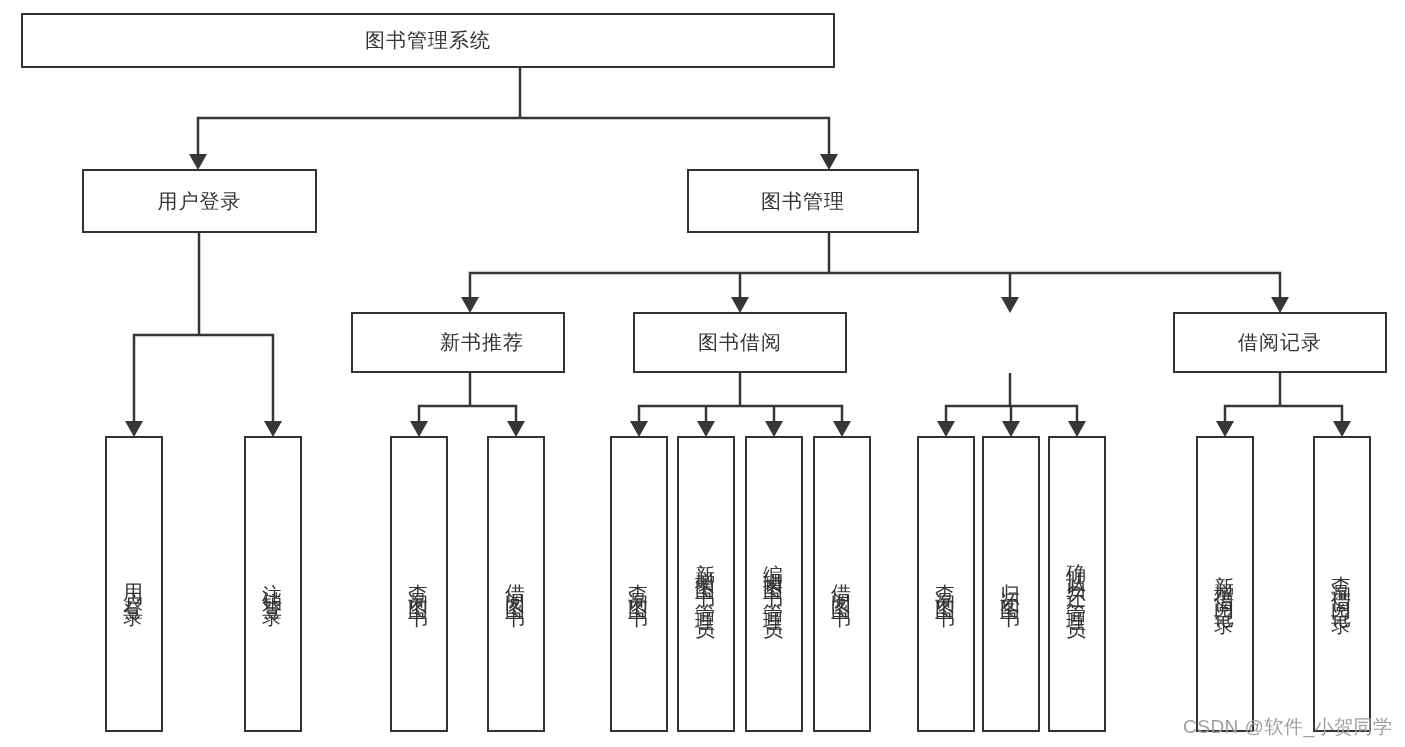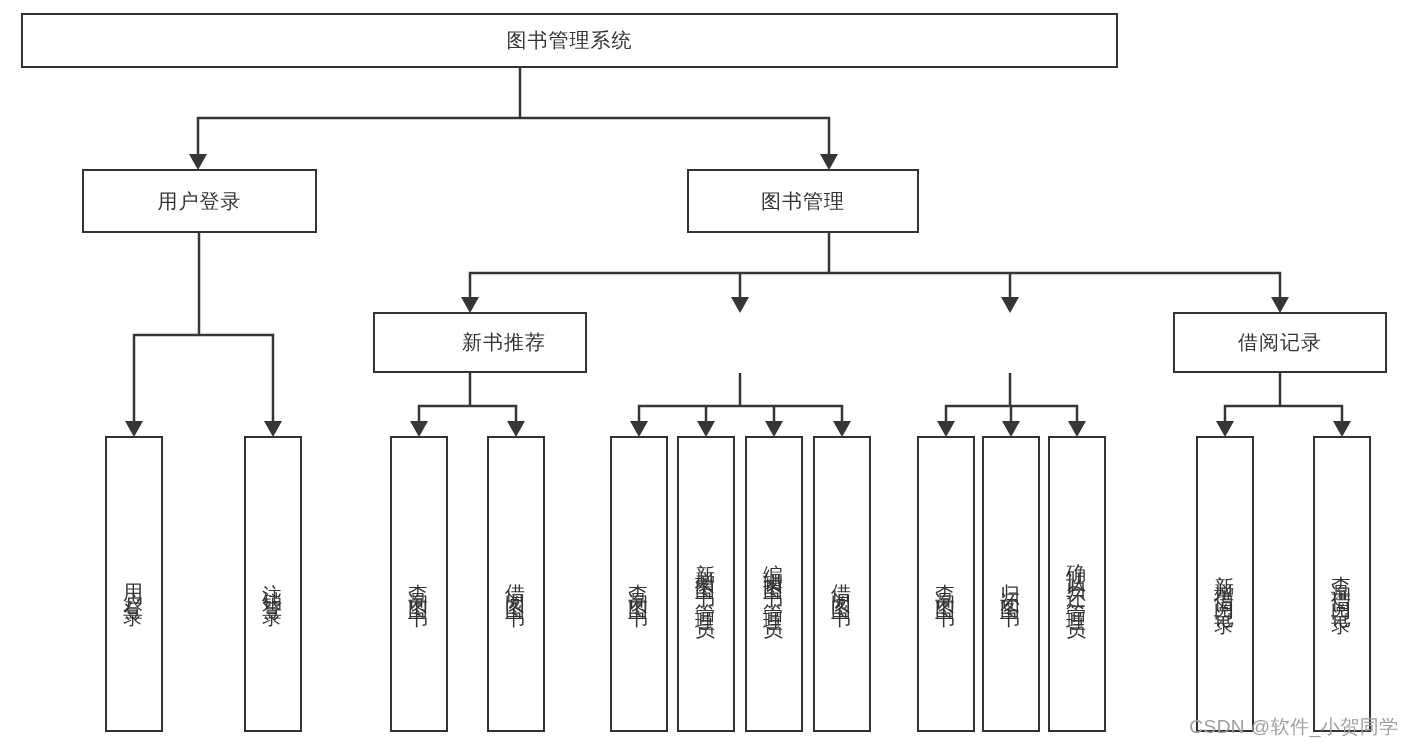--- a/index.html
+++ b/index.html
@@ -28,21 +28,21 @@
     box-sizing: border-box;
     border: 2.5px solid #333333;
     background: #ffffff;
     display: flex;
     align-items: center;
     justify-content: center;
     color: #333333;
     font-size: 20px;
     letter-spacing: 1px;
   }
-  .node.root   { left: 21px;  top: 13px;  width: 1097px; height: 55px; }
+  .node.root   { left: 21px;  top: 13px;  width: 814px; height: 55px; }
   .node.lvl2   { top: 169px;  height: 64px; }
   .node.lvl3   { top: 312px;  height: 61px; width: 214px; }
   .node.leaf {
     top: 436px;
     width: 58px;
     height: 296px;
     writing-mode: vertical-rl;
     text-orientation: mixed;
     letter-spacing: 8px;
     font-size: 20px;
@@ -51,21 +51,20 @@
   #watermark {
     position: absolute;
     left: 1183px;
     top: 714px;
     width: 222px;
     color: #9e9e9e;
     font-size: 19px;
     letter-spacing: 0.5px;
     white-space: nowrap;
     z-index: 10;
-    text-align: center;
   }
 </style>
 </head>
 <body>
 
 <div id="stage">
 
   <svg id="connectors" viewBox="0 0 1405 747" xmlns="http://www.w3.org/2000/svg" fill="none" stroke="#363636" stroke-width="2.5">
 
     <g>
@@ -132,22 +131,25 @@
     <span>图书管理系统</span>
   </div>
 
   <div class="node lvl2" style="left:82px; width:235px;">
     <span>用户登录</span>
   </div>
   <div class="node lvl2" style="left:687px; width:232px;">
     <span>图书管理</span>
   </div>
 
-  <div class="node lvl3" style="left:373px;padding-left:48px;">
+  <div class="node lvl3" style="left:351px;padding-left:48px;">
     <span>新书推荐</span>
+  </div>
+  <div class="node lvl3" style="left:633px;">
+    <span>图书借阅</span>
   </div>
   <div class="node lvl3" style="left:1173px;">
     <span>借阅记录</span>
   </div>
 
   <div class="node leaf" style="left:105px;">
     <span>用户登录</span>
   </div>
   <div class="node leaf" style="left:244px;">
     <span>注销登录</span>

